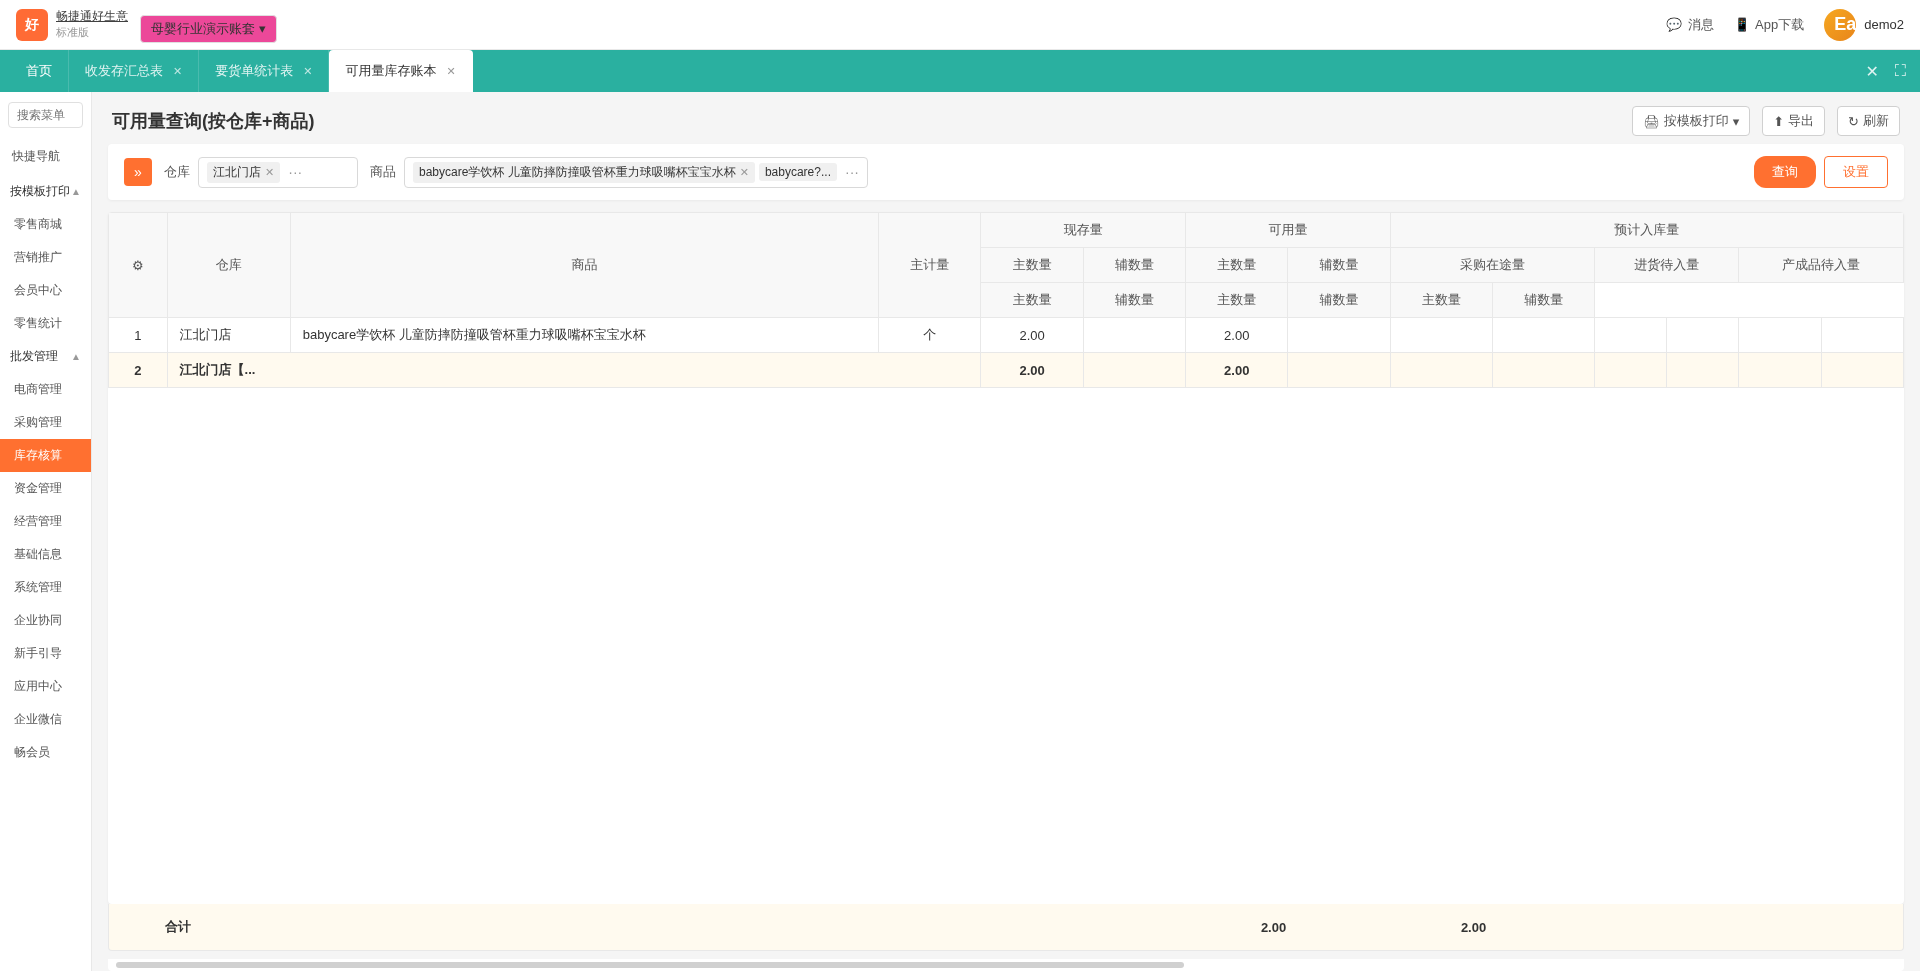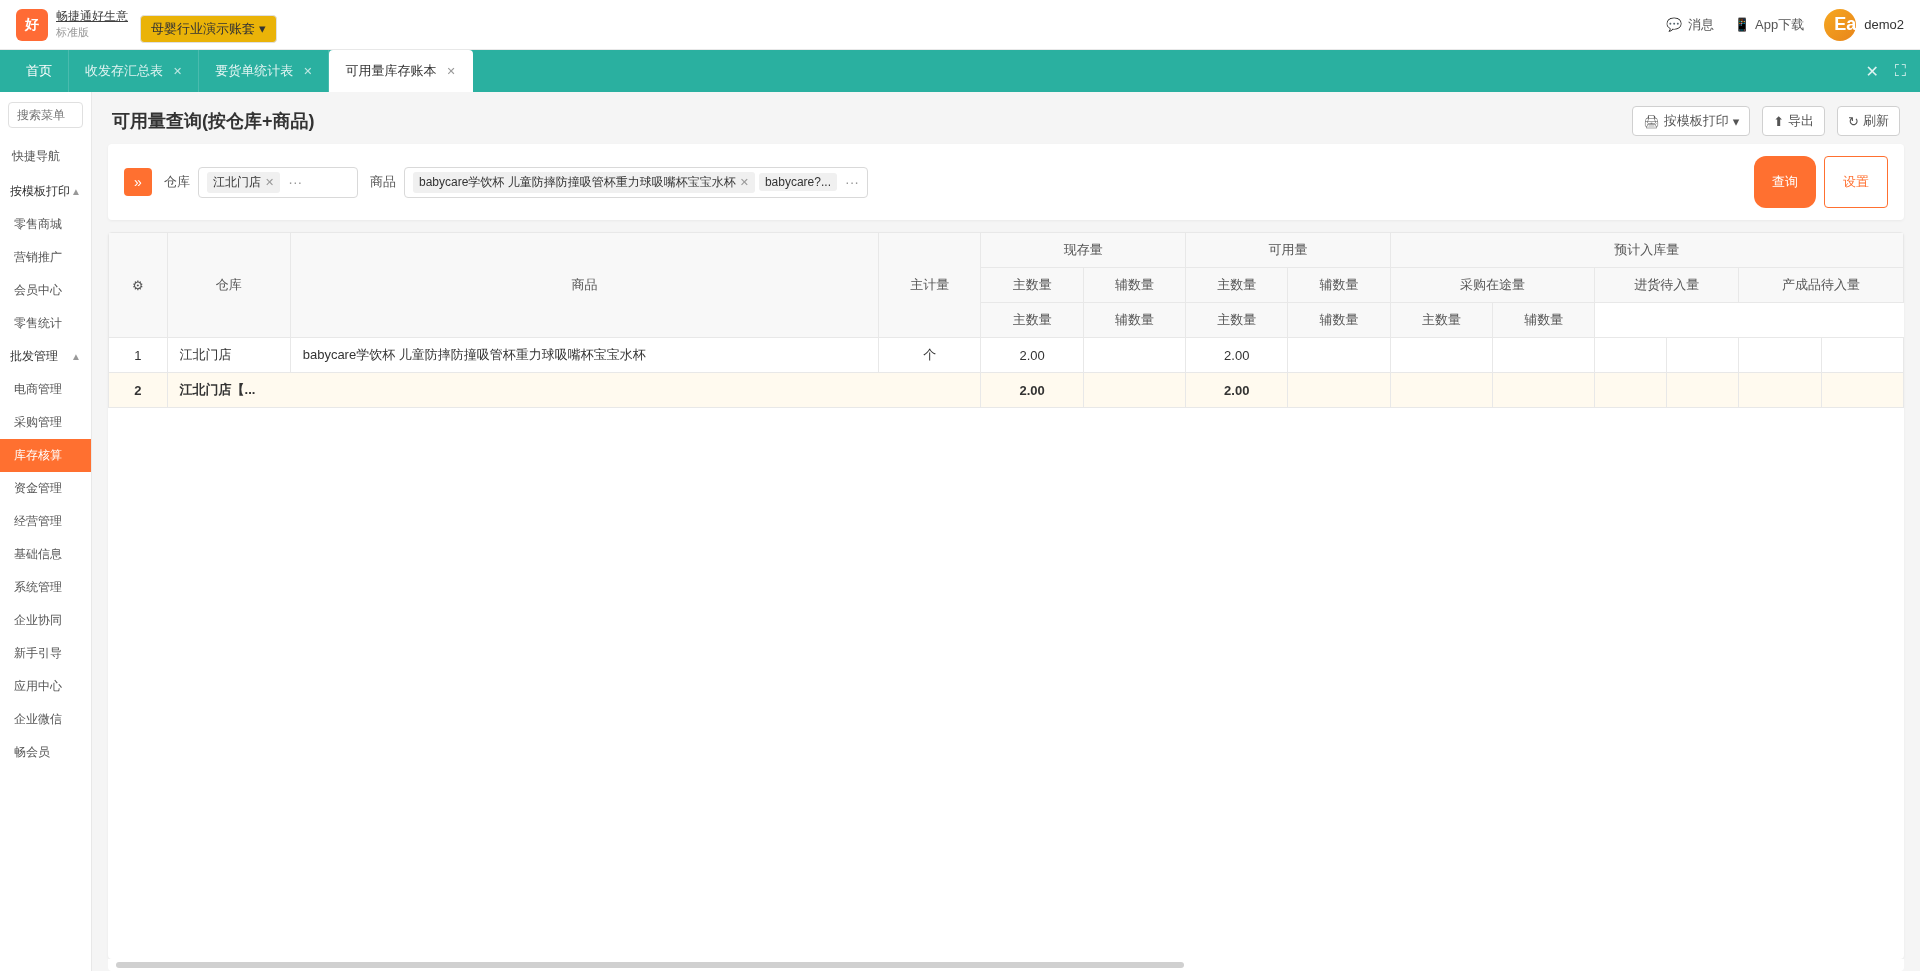--- a/index.html
+++ b/index.html
@@ -14,21 +14,21 @@
       align-items: center;
       padding: 0 16px;
       justify-content: space-between;
       flex-shrink: 0;
     }
     .top-bar-left { display: flex; align-items: center; gap: 12px; }
     .logo-area { display: flex; align-items: center; gap: 8px; }
     .logo-icon { width: 32px; height: 32px; background: #ff6b35; border-radius: 6px; display: flex; align-items: center; justify-content: center; color: white; font-size: 14px; font-weight: bold; }
     .logo-text { font-size: 12px; color: #404040; line-height: 1.3; text-decoration: underline; }
     .logo-subtitle { font-size: 11px; color: #999; }
-    .org-selector { display: flex; align-items: center; gap: 4px; background: #eab308; border: 1px solid #e0e0e0; border-radius: 4px; padding: 4px 10px; cursor: pointer; font-size: 13px; color: #333; margin-top: 8px; }
+    .org-selector { display: flex; align-items: center; gap: 4px; background: #ec4899; border: 1px solid #e0e0e0; border-radius: 4px; padding: 4px 10px; cursor: pointer; font-size: 13px; color: #333; margin-top: 8px; }
     .top-bar-right { display: flex; align-items: center; gap: 20px; }
     .top-bar-action { display: flex; align-items: center; gap: 5px; cursor: pointer; color: #555; font-size: 13px; }
     .user-avatar { width: 32px; height: 32px; border-radius: 50%; background: linear-gradient(135deg, #f6a821, #e8851a); display: flex; align-items: center; justify-content: flex-end; color: white; font-size: 18px; font-weight: bold; }
     .user-name { font-size: 13px; color: #333; cursor: pointer; }
 
     
     .tab-bar {
       height: 42px;
       background: #2ab0a0;
       display: flex;
@@ -143,21 +143,21 @@
     }
     .filter-tag-close { cursor: pointer; color: #999; font-size: 11px; }
     .filter-dots { color: #999; font-size: 14px; cursor: pointer; margin-left: 4px; }
     .filter-actions { margin-left: auto; display: flex; gap: 8px; }
     .btn-query {
       background: #ff7030; color: white; border: none;
       border-radius: 12px; padding: 6px 18px; cursor: pointer; font-size: 13px;
     }
     .btn-settings {
       background: white; color: #ff7030; border: 1px solid #ff7030;
-      border-radius: 4px; padding: 16px 18px; cursor: pointer; font-size: 13px;
+      border-radius: 4px; padding: 6px 18px; cursor: pointer; font-size: 13px;
     }
 
     
     .table-area {
       flex: 1;
       margin: 0 16px;
       background: white;
       border-radius: 4px;
       overflow: auto;
       box-shadow: 0 1px 3px rgba(0,0,0,0.05);
@@ -389,19 +389,35 @@
             <td></td>
             <td></td>
             <td></td>
             <td></td>
             <td></td>
           </tr>
         </tbody>
       </table>
     </div>
 
+    <div style="background:#fffaef; margin:0 16px 8px; border:1px solid #e8e8e8; border-top:none; border-radius:0 0 4px 4px; padding:8px 0; flex-shrink:0;">
+      <table style="width:100%; border-collapse:collapse; font-size:13px;">
+        <tbody>
+            <tr>
+          <td style="width:44px; border:none; padding:6px 12px; text-align:center; font-weight:600;"></td>
+          <td style="border:none; padding:6px 12px; font-weight:600; text-align:left;">合计</td>
+          <td style="border:none; width:200px;"></td>
+          <td style="border:none; width:80px;"></td>
+          <td style="border:none; padding:6px 12px; font-weight:600; text-align:center; width:100px;">2.00</td>
+          <td style="border:none; width:100px;"></td>
+          <td style="border:none; padding:6px 12px; font-weight:600; text-align:center; width:100px;">2.00</td>
+          <td style="border:none;"></td>
+        </tr>
+      </tbody>
+        </table>
+    </div>
 
     <div style="height:12px; margin:0 16px; background:white; border-radius:0 0 4px 4px; display:flex; align-items:center; padding:0 8px;">
       <div style="width:60%; height:6px; background:#d0d0d0; border-radius:3px; cursor:pointer;"></div>
     </div>
 
   </div>
 </div>
 
 </body></html>

